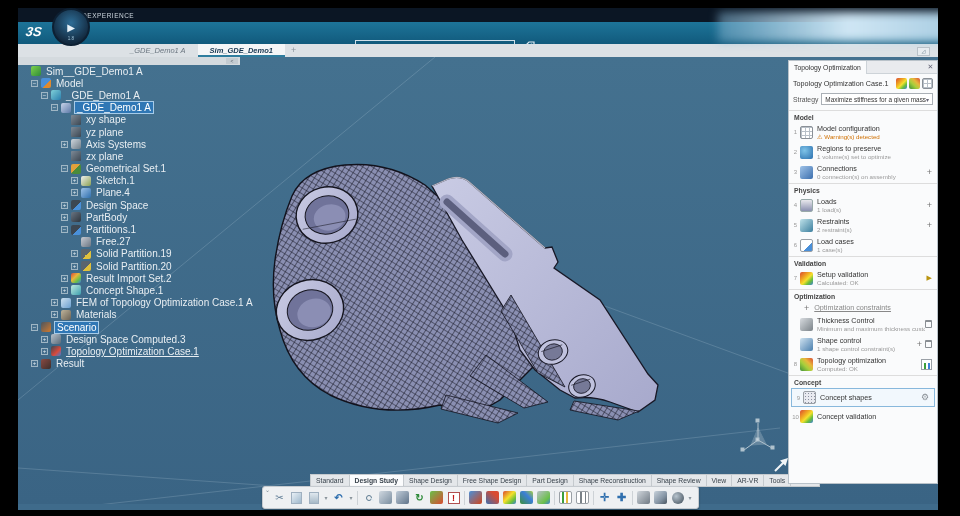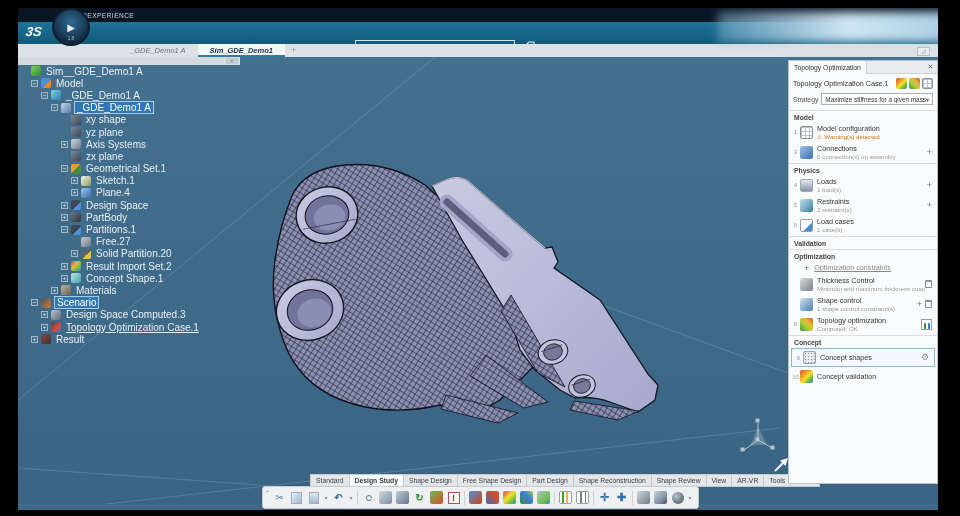--- a/index.html
+++ b/index.html
@@ -333,31 +333,41 @@
             <span class="tlab">Partitions.1</span>
           </div>
       <div class="trow" style="padding-left:50px">
             <span class="exp"></span>
             <span class="tico g-solid"></span>
             <span class="tlab">Free.27</span>
           </div>
       <div class="trow" style="padding-left:50px">
             <span class="exp">+</span>
             <span class="tico g-solidp"></span>
+            <span class="tlab">Solid Partition.19</span>
+          </div>
+      <div class="trow" style="padding-left:50px">
+            <span class="exp">+</span>
+            <span class="tico g-solidp"></span>
             <span class="tlab">Solid Partition.20</span>
           </div>
       <div class="trow" style="padding-left:40px">
             <span class="exp">+</span>
             <span class="tico g-rainbow"></span>
             <span class="tlab">Result Import Set.2</span>
           </div>
       <div class="trow" style="padding-left:40px">
             <span class="exp">+</span>
             <span class="tico g-concept"></span>
             <span class="tlab">Concept Shape.1</span>
+          </div>
+      <div class="trow" style="padding-left:30px">
+            <span class="exp">+</span>
+            <span class="tico g-fem"></span>
+            <span class="tlab">FEM of Topology Optimization Case.1 A</span>
           </div>
       <div class="trow" style="padding-left:30px">
             <span class="exp">+</span>
             <span class="tico g-mat"></span>
             <span class="tlab">Materials</span>
           </div>
       <div class="trow" style="padding-left:10px">
             <span class="exp">−</span>
             <span class="tico g-scen"></span>
             <span class="tlab sel">Scenario</span>
@@ -403,20 +413,28 @@
       <div class="psec">Model</div>
       <div class="prow">
         <span class="pnum">1</span>
         <span class="pico c-grid"></span>
         <span class="ptxt">
               <div class="pt1">Model configuration</div>
               <div class="pt2 warn"><span>⚠</span> <span>Warning(s) detected</span></div>
             </span>
       </div>
       <div class="prow">
+        <span class="pnum">2</span>
+        <span class="pico c-blue"></span>
+        <span class="ptxt">
+              <div class="pt1">Regions to preserve</div>
+              <div class="pt2">1 volume(s) set to optimize</div>
+            </span>
+      </div>
+      <div class="prow">
         <span class="pnum">3</span>
         <span class="pico c-puzzle"></span>
         <span class="ptxt">
               <div class="pt1">Connections</div>
               <div class="pt2">0 connection(s) on assembly</div>
             </span>
         <span class="pact">
               <span class="plus">+</span>
             </span>
       </div>
@@ -447,20 +465,31 @@
       <div class="prow">
         <span class="pnum">6</span>
         <span class="pico c-case"></span>
         <span class="ptxt">
               <div class="pt1">Load cases</div>
               <div class="pt2">1 case(s)</div>
             </span>
       </div>
 
       <div class="psec">Validation</div>
+      <div class="prow">
+        <span class="pnum">7</span>
+        <span class="pico c-rainbow"></span>
+        <span class="ptxt">
+              <div class="pt1">Setup validation</div>
+              <div class="pt2">Calculated: OK</div>
+            </span>
+        <span class="pact">
+              <span class="playic">▶</span>
+            </span>
+      </div>
 
       <div class="psec">Optimization</div>
       <div class="prow">
         <span class="pnum"></span>
         <span class="plus" style="margin:0 5px">+</span>
         <span class="ptxt">
               <div class="pt1 gray">Optimization constraints</div>
             </span>
       </div>
       <div class="prow">

